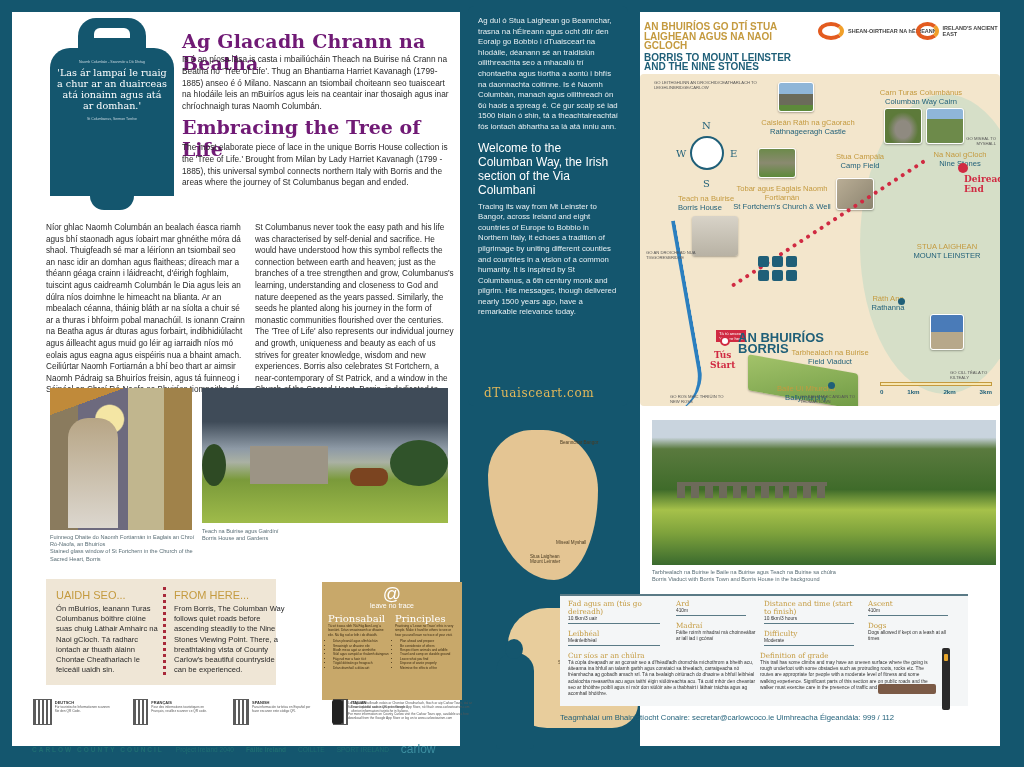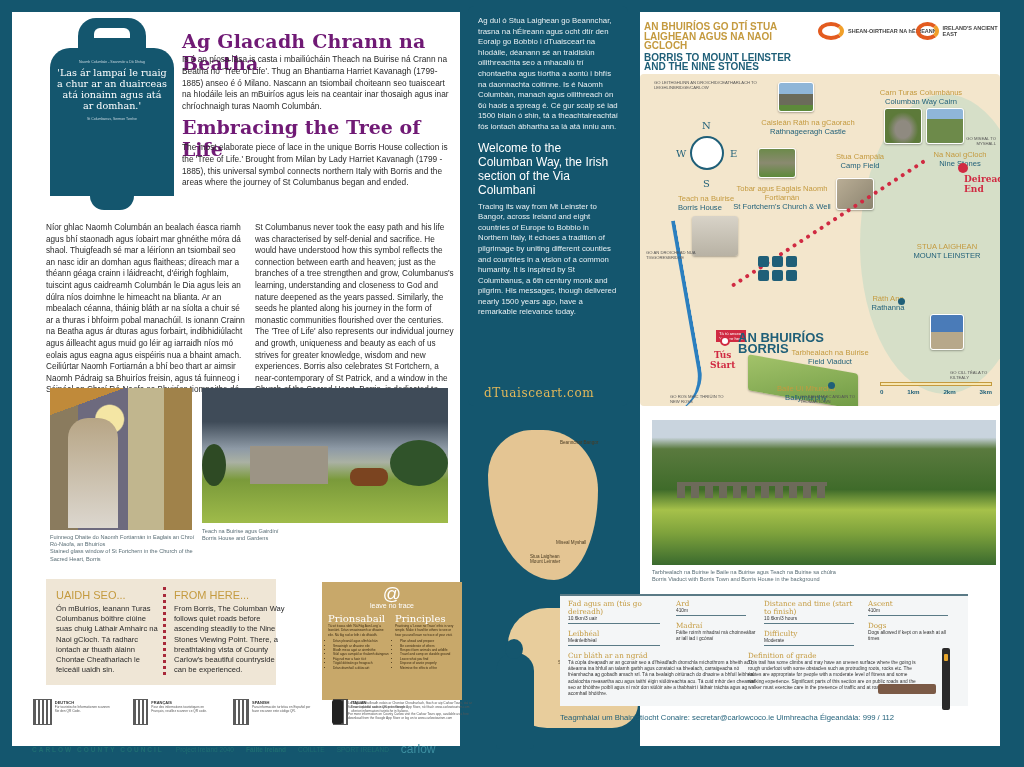--- a/index.html
+++ b/index.html
@@ -414,41 +414,41 @@
         </div>
       <div class="ib u" style="left:0;top:30px;width:92px">
           <h6>Leibhéal</h6>
           <p>Meánleibhéal</p>
         </div>
       <div class="ib" style="left:108px;top:22px;width:80px">
           <h6>Madraí</h6>
           <p>Fáilte roimh mhadraí má choinneáltar ar iall iad i gcónaí</p>
         </div>
       <div class="ib" style="left:0;top:52px;width:188px">
-          <h6>Cur bláth ar an ngrád</h6>
+          <h6>Cur síos ar an chúlra</h6>
           <p>Tá cúpla dreapadh ar an gconair seo a d'fhéadfadh dromchla míchothrom a bheith acu, áiteanna ina bhfuil an talamh garbh agus constaicí sa bhealach, carraigeacha nó fréamhacha ag gobadh amach srl. Tá na bealaigh oiriúnach do dhaoine a bhfuil leibhéal aclaíochta measartha acu agus taithí éigin siúlóireachta acu. Tá cuid mhór den cheantar seo ar bhóithre poiblí agus ní mór don siúlóir aire a thabhairt i láthair tráchta agus ag acomhail bhóithre.</p>
         </div>
 
       <div class="ib u" style="left:196px;top:0;width:90px">
           <h6>Distance and time (start to finish)</h6>
           <p>10.6km/3 hours</p>
         </div>
       <div class="ib u" style="left:300px;top:0;width:80px">
           <h6>Ascent</h6>
           <p>410m</p>
         </div>
       <div class="ib u" style="left:196px;top:30px;width:90px">
           <h6>Difficulty</h6>
           <p>Moderate</p>
         </div>
       <div class="ib" style="left:300px;top:22px;width:80px">
           <h6>Dogs</h6>
           <p>Dogs allowed if kept on a leash at all times</p>
         </div>
-      <div class="ib" style="left:180px;top:52px;width:168px">
+      <div class="ib" style="left:192px;top:52px;width:168px">
           <h6>Definition of grade</h6>
           <p>This trail has some climbs and may have an uneven surface where the going is rough underfoot with some obstacles such as protruding roots, rocks etc. The routes are appropriate for people with a moderate level of fitness and some walking experience. Significant parts of this section are on public roads and the walker must exercise care in the presence of traffic and at road junctions.</p>
         </div>
       <div class="post"></div>
       <div class="sign"></div>
     </div>
   </div>
 
   <div class="contact">
     <div>Teagmhálaí um Bhainistíocht Conaire: secretar@carlowcoco.ie   Uimhreacha Éigeandála: 999 / 112</div>

